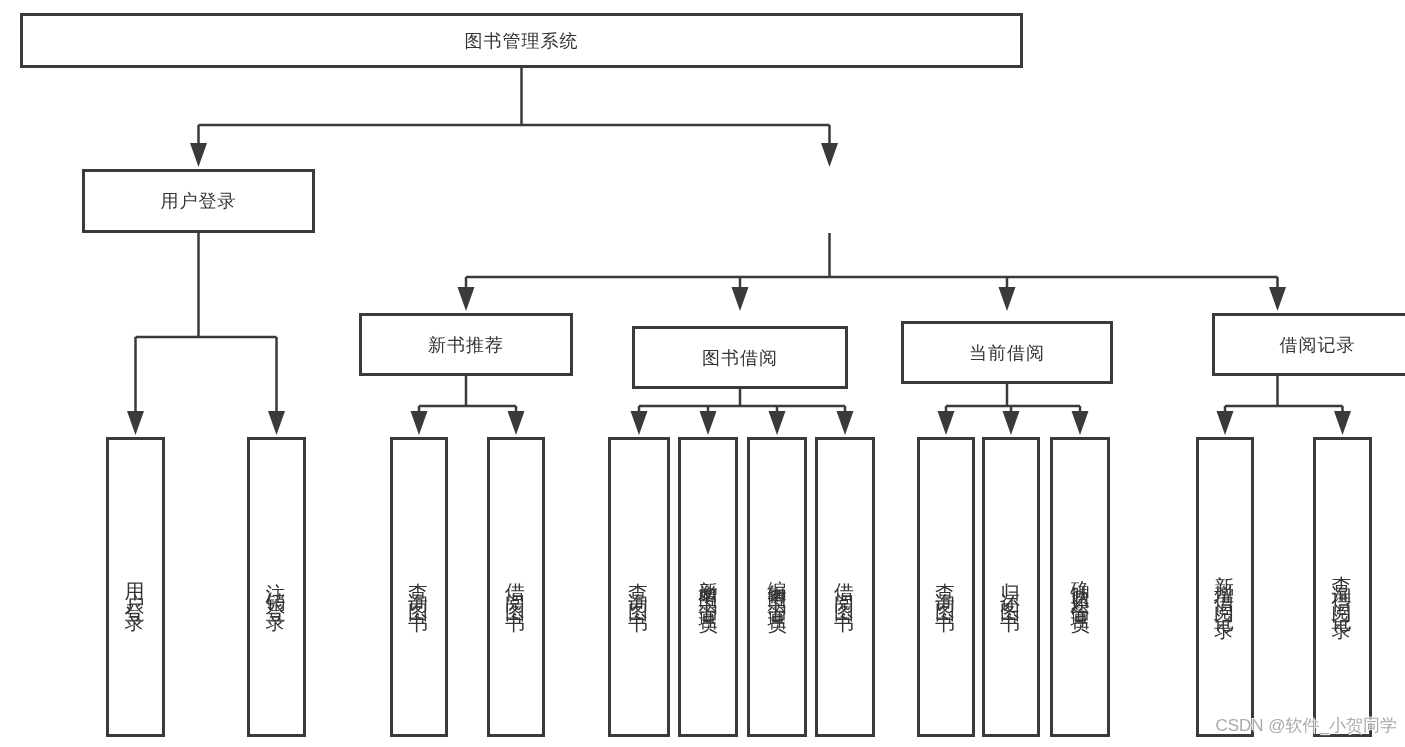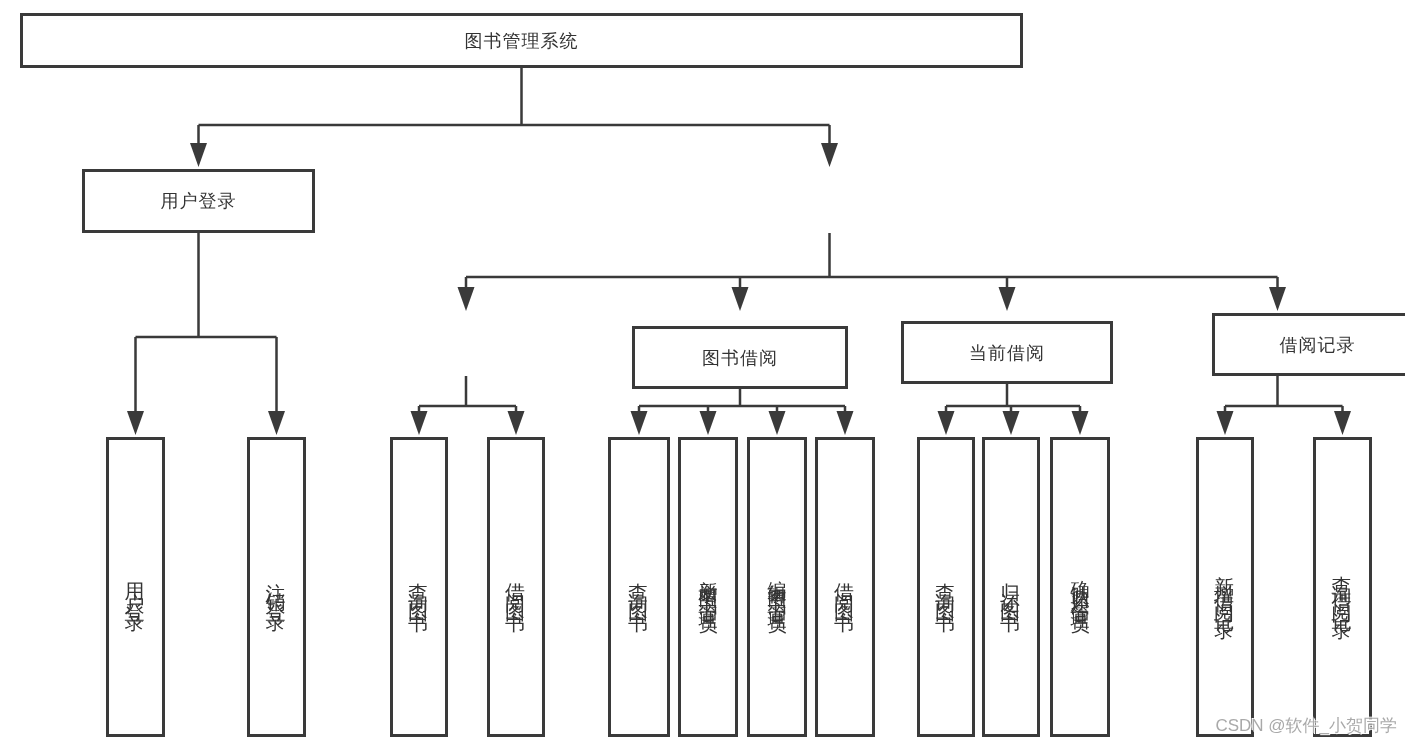--- a/index.html
+++ b/index.html
@@ -75,20 +75,21 @@
       <polygon points="1002.5,411 1019.5,411 1011,435" fill="#3a3a3a"></polygon>
       <polygon points="1071.5,411 1088.5,411 1080,435" fill="#3a3a3a"></polygon>
       <polygon points="1216.5,411 1233.5,411 1225,435" fill="#3a3a3a"></polygon>
       <polygon points="1334,411 1351,411 1342.5,435" fill="#3a3a3a"></polygon>
     </svg>
 
   <div class="box h" style="left:20px; top:13px; width:1003px; height:55px">图书管理系统</div>
 
   <div class="box h" style="left:82px; top:169px; width:233px; height:64px">用户登录</div>
 
+  <div class="box h" style="left:359px; top:313px; width:214px; height:63px">新书推荐</div>
   <div class="box h" style="left:632px; top:326px; width:216px; height:63px">图书借阅</div>
   <div class="box h" style="left:901px; top:321px; width:212px; height:63px">当前借阅</div>
   <div class="box h" style="left:1212px; top:313px; width:211px; height:63px">借阅记录</div>
 
   <div class="box v" style="left:106px; width:59px">用户登录</div>
   <div class="box v" style="left:247px; width:59px">注销登录</div>
 
   <div class="box v" style="left:390px; width:58px">查询图书</div>
   <div class="box v" style="left:487px; width:58px">借阅图书</div>
 

